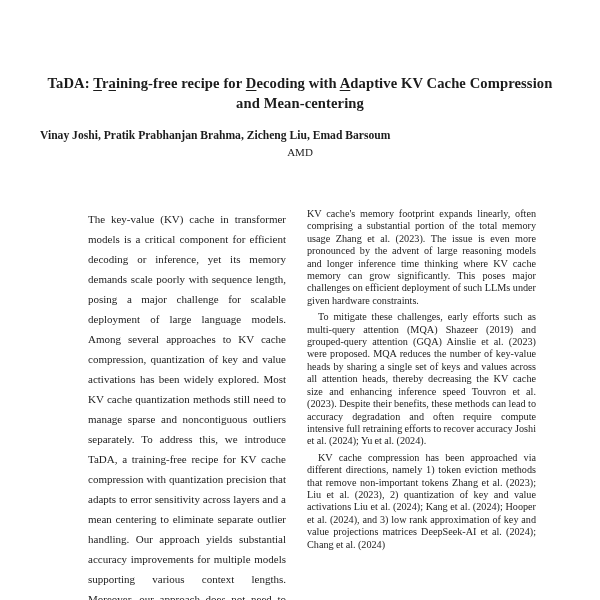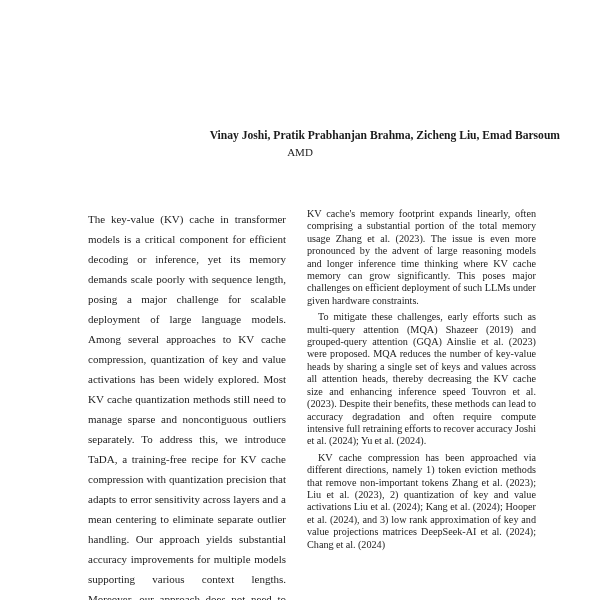--- a/index.html
+++ b/index.html
@@ -30,21 +30,21 @@
   }
   #title .u {
     text-decoration: underline;
     text-underline-offset: 2px;
   }
   #authors {
     position: absolute;
     top: 128px;
     left: 40px;
     width: 520px;
-    text-align: right;
+    text-align: left;
     font-weight: bold;
     font-size: 11.6px;
     line-height: 15px;
   }
   #affiliation {
     position: absolute;
     top: 145px;
     left: 40px;
     width: 520px;
     text-align: center;
@@ -89,20 +89,21 @@
   #intro-col p.indent {
     text-indent: 11px;
     font-family: Liberation Serif, serif;
   }
 </style>
 </head>
 <body>
 
 <div id="page">
 
+  <h1 id="title"><span>TaDA: </span><span class="u">T</span><span>r</span><span class="u">a</span><span>ining-free recipe for </span><span class="u">D</span><span>ecoding with </span><span class="u">A</span><span>daptive KV Cache Compression and Mean-centering</span></h1>
 
   <div id="authors">Vinay Joshi, Pratik Prabhanjan Brahma, Zicheng Liu, Emad Barsoum</div>
 
   <div id="affiliation">AMD</div>
 
   <div id="abstract-col">
     <div id="abstract-body">The key-value (KV) cache in transformer models is a critical component for efficient decoding or inference, yet its memory demands scale poorly with sequence length, posing a major challenge for scalable deployment of large language models. Among several approaches to KV cache compression, quantization of key and value activations has been widely explored. Most KV cache quantization methods still need to manage sparse and noncontiguous outliers separately. To address this, we introduce TaDA, a training-free recipe for KV cache compression with quantization precision that adapts to error sensitivity across layers and a mean centering to eliminate separate outlier handling. Our approach yields substantial accuracy improvements for multiple models supporting various context lengths. Moreover, our approach does not need to separately manage outlier elements—a persistent hurdle in most traditional quantization methods. Experiments on standard benchmarks demonstrate that our technique reduces KV cache memory footprint to 27% of the original 16-bit baseline while achieving comparable accuracy. Our method paves the way for scalable and high-performance reasoning in language models by potentially enabling inference for longer context length models, reasoning models, and longer chain of thoughts.</div>
   </div>
 
   <div id="intro-col">

